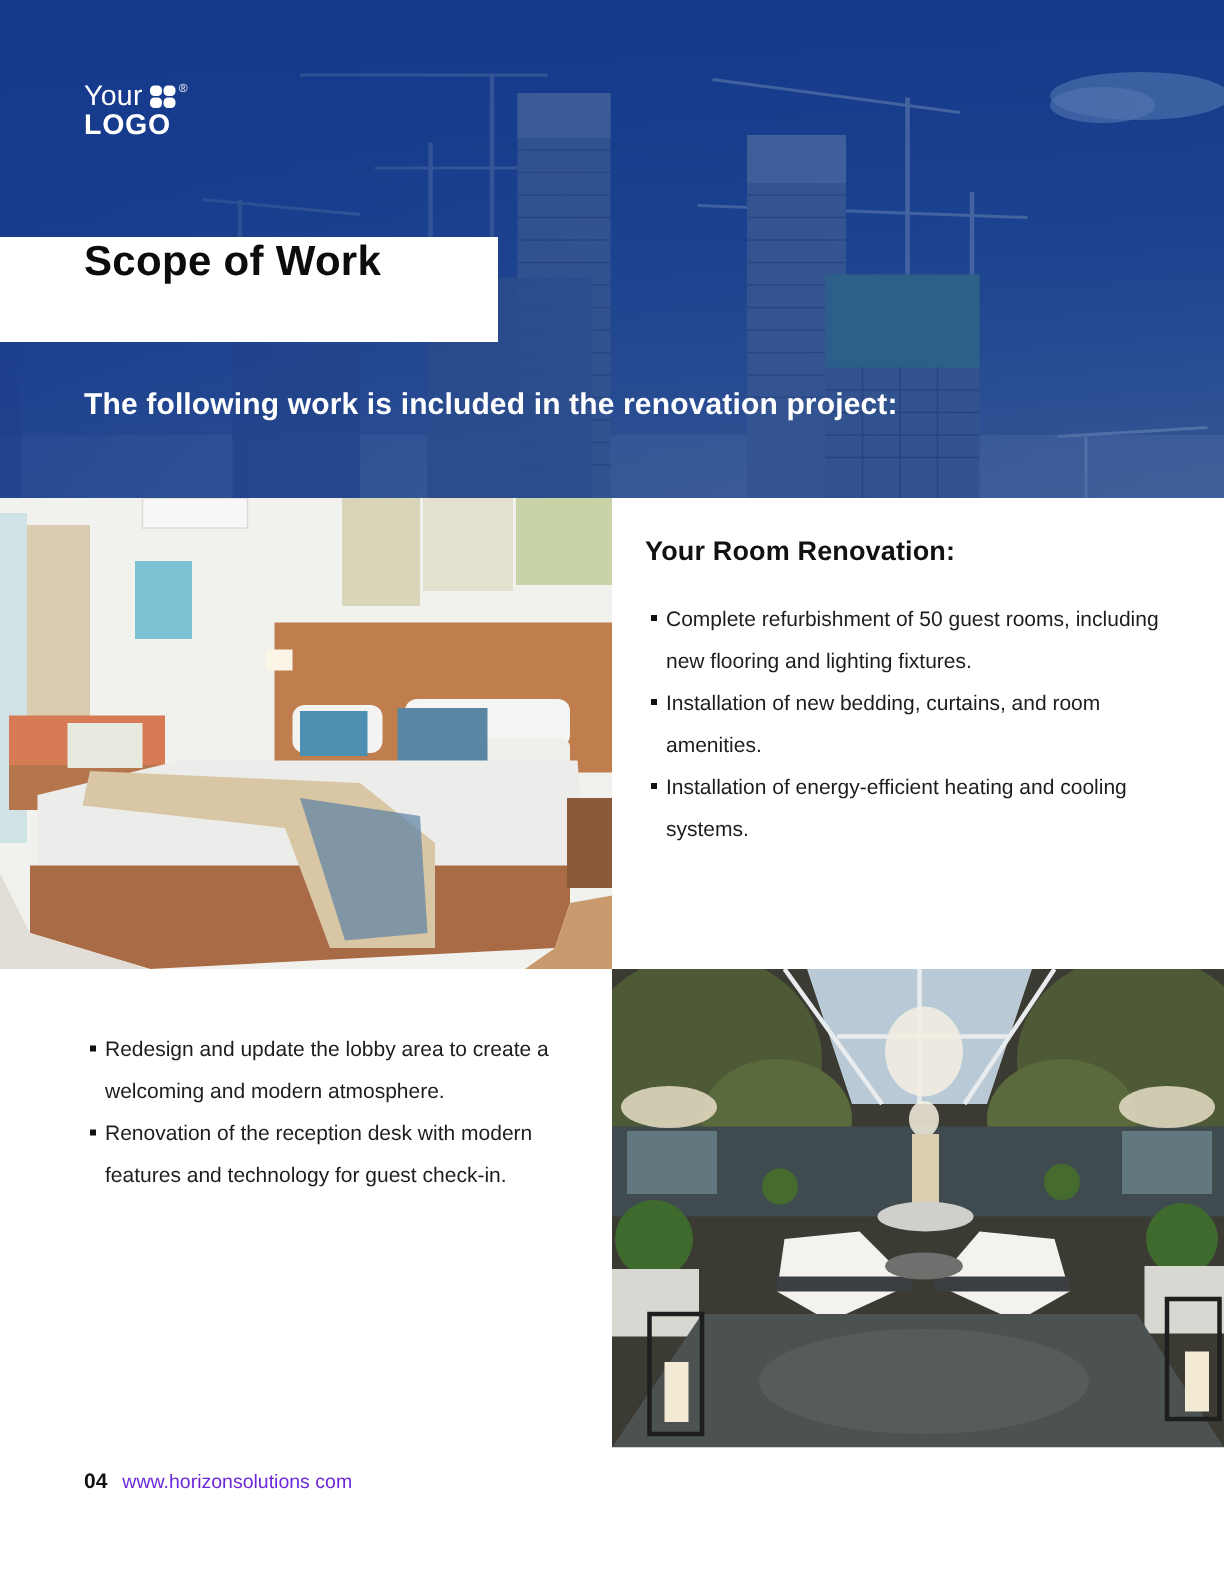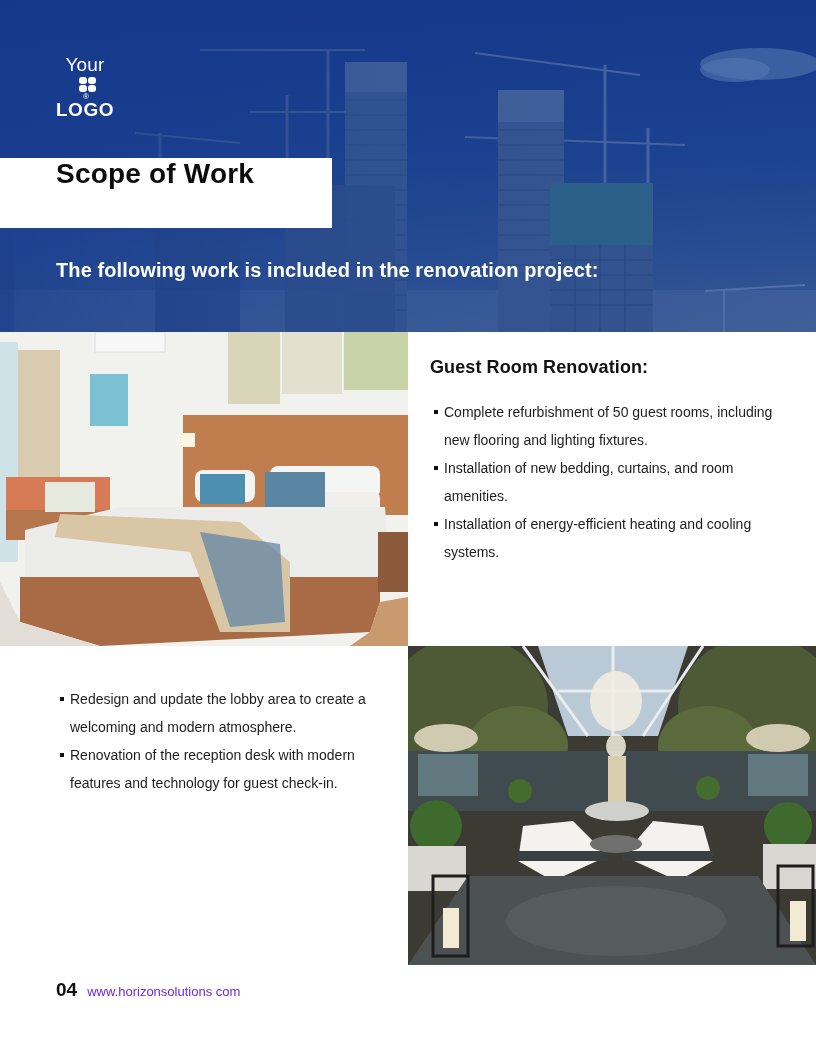--- a/index.html
+++ b/index.html
@@ -11,21 +11,21 @@
       position: absolute; left: 0; top: 0; width: 816px; height: 332px; overflow: hidden;
       background: linear-gradient(180deg, #16398a 0%, #1c4390 45%, #2a4f93 75%, #3a5a93 100%);
     }
     .hero-art { position: absolute; left: 0; top: 0; width: 816px; height: 332px; }
     .hero-overlay {
       position: absolute; left: 0; top: 0; width: 816px; height: 332px;
       background: linear-gradient(90deg, rgba(20,55,140,0.55) 0%, rgba(20,55,140,0.25) 40%, rgba(20,55,140,0.05) 100%);
     }
 
     .logo { position: absolute; left: 56px; top: 55px; color: #fff; }
-    .logo-top { display: flex; align-items: center; flex-direction: column; }
+    .logo-top { display: flex; align-items: flex-start; }
     .logo-your { font-size: 19px; font-weight: 400; letter-spacing: 0.2px; line-height: 20px; }
     .logo-mark { margin-left: 5px; margin-top: 2px; width: 17px; height: 16px; position: relative; }
     .logo-mark span { position: absolute; width: 8px; height: 7px; background: #fff; border-radius: 3px; }
     .logo-mark span:nth-child(1) { left: 0; top: 0; }
     .logo-mark span:nth-child(2) { left: 9px; top: 0; }
     .logo-mark span:nth-child(3) { left: 0; top: 8px; }
     .logo-mark span:nth-child(4) { left: 9px; top: 8px; }
     .logo-reg { font-size: 8px; margin-left: 2px; margin-top: -1px; }
     .logo-main { font-size: 19px; font-weight: 700; line-height: 18px; letter-spacing: 0.5px; }
 
@@ -55,21 +55,21 @@
     .bullets li {
       position: relative; padding-left: 14px; font-size: 14px; line-height: 28px; color: #1d1d1d;
     }
     .bullets li::before {
       content: ""; position: absolute; left: 4px; top: 12px; width: 4px; height: 4px; background: #111;
     }
     .section-guest .bullets li { padding-left: 14px; }
 
     
     .footer { position: absolute; left: 56px; top: 979px; display: flex; align-items: baseline; }
-    .page-num { font-size: 19px; font-weight: 700; color: #111; }
+    .page-num { font-size: 14px; font-weight: 700; color: #111; }
     .site { font-size: 13px; color: #6d28d9; margin-left: 10px; }
   </style>
 </head>
 <body>
 
 <div class="hero">
   <svg class="hero-art" width="816" height="332" viewBox="0 0 816 332">
 
     <ellipse cx="760" cy="64" rx="60" ry="16" fill="#4f73ad" opacity="0.7"></ellipse>
     <ellipse cx="735" cy="70" rx="35" ry="12" fill="#5a7db5" opacity="0.6"></ellipse>
@@ -200,21 +200,21 @@
     <polygon points="200,200 280,212 285,290 230,295" fill="#5b82a4" opacity="0.7"></polygon>
 
     <polygon points="0,250 20,290 100,314 0,314" fill="#e2ddd6"></polygon>
     <polygon points="370,300 380,270 408,265 408,314 350,314" fill="#c99a6e"></polygon>
 
     <rect x="378" y="200" width="30" height="60" fill="#8a5a3a"></rect>
   </svg>
 </div>
 
 <div class="section section-guest">
-  <h2>Guest Room Renovation:</h2>
+  <h2>Your Room Renovation:</h2>
   <ul class="bullets">
     <li>Complete refurbishment of 50 guest rooms, including new flooring and lighting fixtures.</li>
     <li>Installation of new bedding, curtains, and room amenities.</li>
     <li>Installation of energy-efficient heating and cooling systems.</li>
   </ul>
 </div>
 
 <div class="section section-lobby">
   <ul class="bullets">
     <li>Redesign and update the lobby area to create a welcoming and modern atmosphere.</li>

